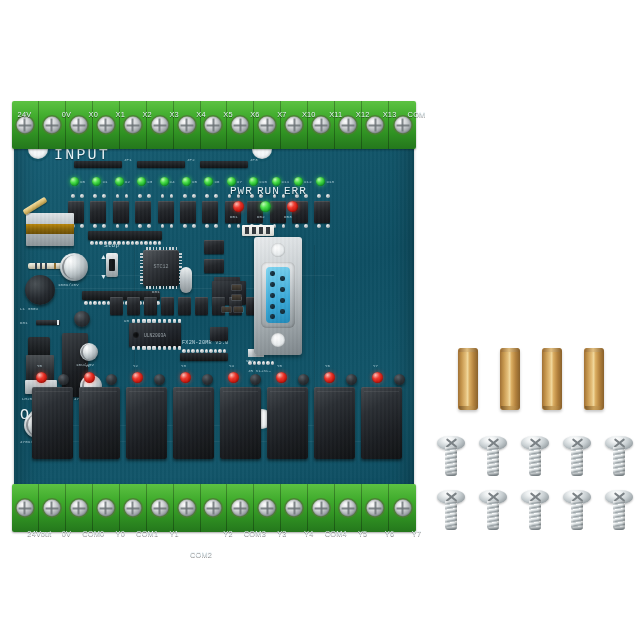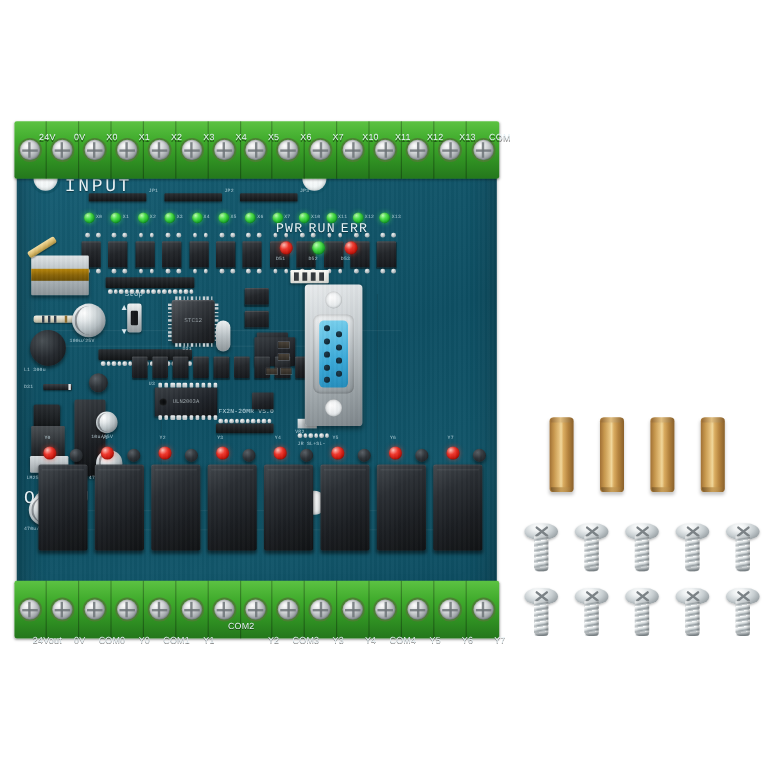--- a/index.html
+++ b/index.html
@@ -672,21 +672,21 @@
         <div class="screwhead"></div>
       </div>
       <div class="tcell" style="left: 350.133px; width: 26.9333px;">
         <div class="screwhead"></div>
       </div>
       <div class="tcell" style="left: 377.067px; width: 26.9333px;">
         <div class="screwhead"></div>
       </div>
     </div>
   <div id="tlabels-top">
-      <div class="tlabel" style="left: 26px; top: 110px; width: 26.9333px;">24V</div>
+      <div class="tlabel" style="left: 11px; top: 110px; width: 26.9333px;">24V</div>
       <div class="tlabel" style="left: 52.9333px; top: 110px; width: 26.9333px;">0V</div>
       <div class="tlabel" style="left: 79.8667px; top: 110px; width: 26.9333px;">X0</div>
       <div class="tlabel" style="left: 106.8px; top: 110px; width: 26.9333px;">X1</div>
       <div class="tlabel" style="left: 133.733px; top: 110px; width: 26.9333px;">X2</div>
       <div class="tlabel" style="left: 160.667px; top: 110px; width: 26.9333px;">X3</div>
       <div class="tlabel" style="left: 187.6px; top: 110px; width: 26.9333px;">X4</div>
       <div class="tlabel" style="left: 214.533px; top: 110px; width: 26.9333px;">X5</div>
       <div class="tlabel" style="left: 241.467px; top: 110px; width: 26.9333px;">X6</div>
       <div class="tlabel" style="left: 268.4px; top: 110px; width: 26.9333px;">X7</div>
       <div class="tlabel" style="left: 295.333px; top: 110px; width: 26.9333px;">X10</div>
@@ -695,21 +695,21 @@
       <div class="tlabel" style="left: 376.133px; top: 110px; width: 26.9333px;">X13</div>
       <div class="tlabel" style="left: 403.067px; top: 110px; width: 26.9333px;">COM</div>
     </div>
   <div id="tlabels-bottom">
       <div class="tlabel" style="left: 26px; top: 529px; width: 26.9333px;">24Vout</div>
       <div class="tlabel" style="left: 52.9333px; top: 529px; width: 26.9333px;">0V</div>
       <div class="tlabel" style="left: 79.8667px; top: 529px; width: 26.9333px;">COM0</div>
       <div class="tlabel" style="left: 106.8px; top: 529px; width: 26.9333px;">Y0</div>
       <div class="tlabel" style="left: 133.733px; top: 529px; width: 26.9333px;">COM1</div>
       <div class="tlabel" style="left: 160.667px; top: 529px; width: 26.9333px;">Y1</div>
-      <div class="tlabel" style="left: 187.6px; top: 517px; width: 26.9333px;">COM2</div>
+      <div class="tlabel" style="left: 187.6px; top: 550px; width: 26.9333px;">COM2</div>
       <div class="tlabel" style="left: 214.533px; top: 529px; width: 26.9333px;">Y2</div>
       <div class="tlabel" style="left: 241.467px; top: 529px; width: 26.9333px;">COM3</div>
       <div class="tlabel" style="left: 268.4px; top: 529px; width: 26.9333px;">Y3</div>
       <div class="tlabel" style="left: 295.333px; top: 529px; width: 26.9333px;">Y4</div>
       <div class="tlabel" style="left: 322.267px; top: 529px; width: 26.9333px;">COM4</div>
       <div class="tlabel" style="left: 349.2px; top: 529px; width: 26.9333px;">Y5</div>
       <div class="tlabel" style="left: 376.133px; top: 529px; width: 26.9333px;">Y6</div>
       <div class="tlabel" style="left: 403.067px; top: 529px; width: 26.9333px;">Y7</div>
     </div>
 

